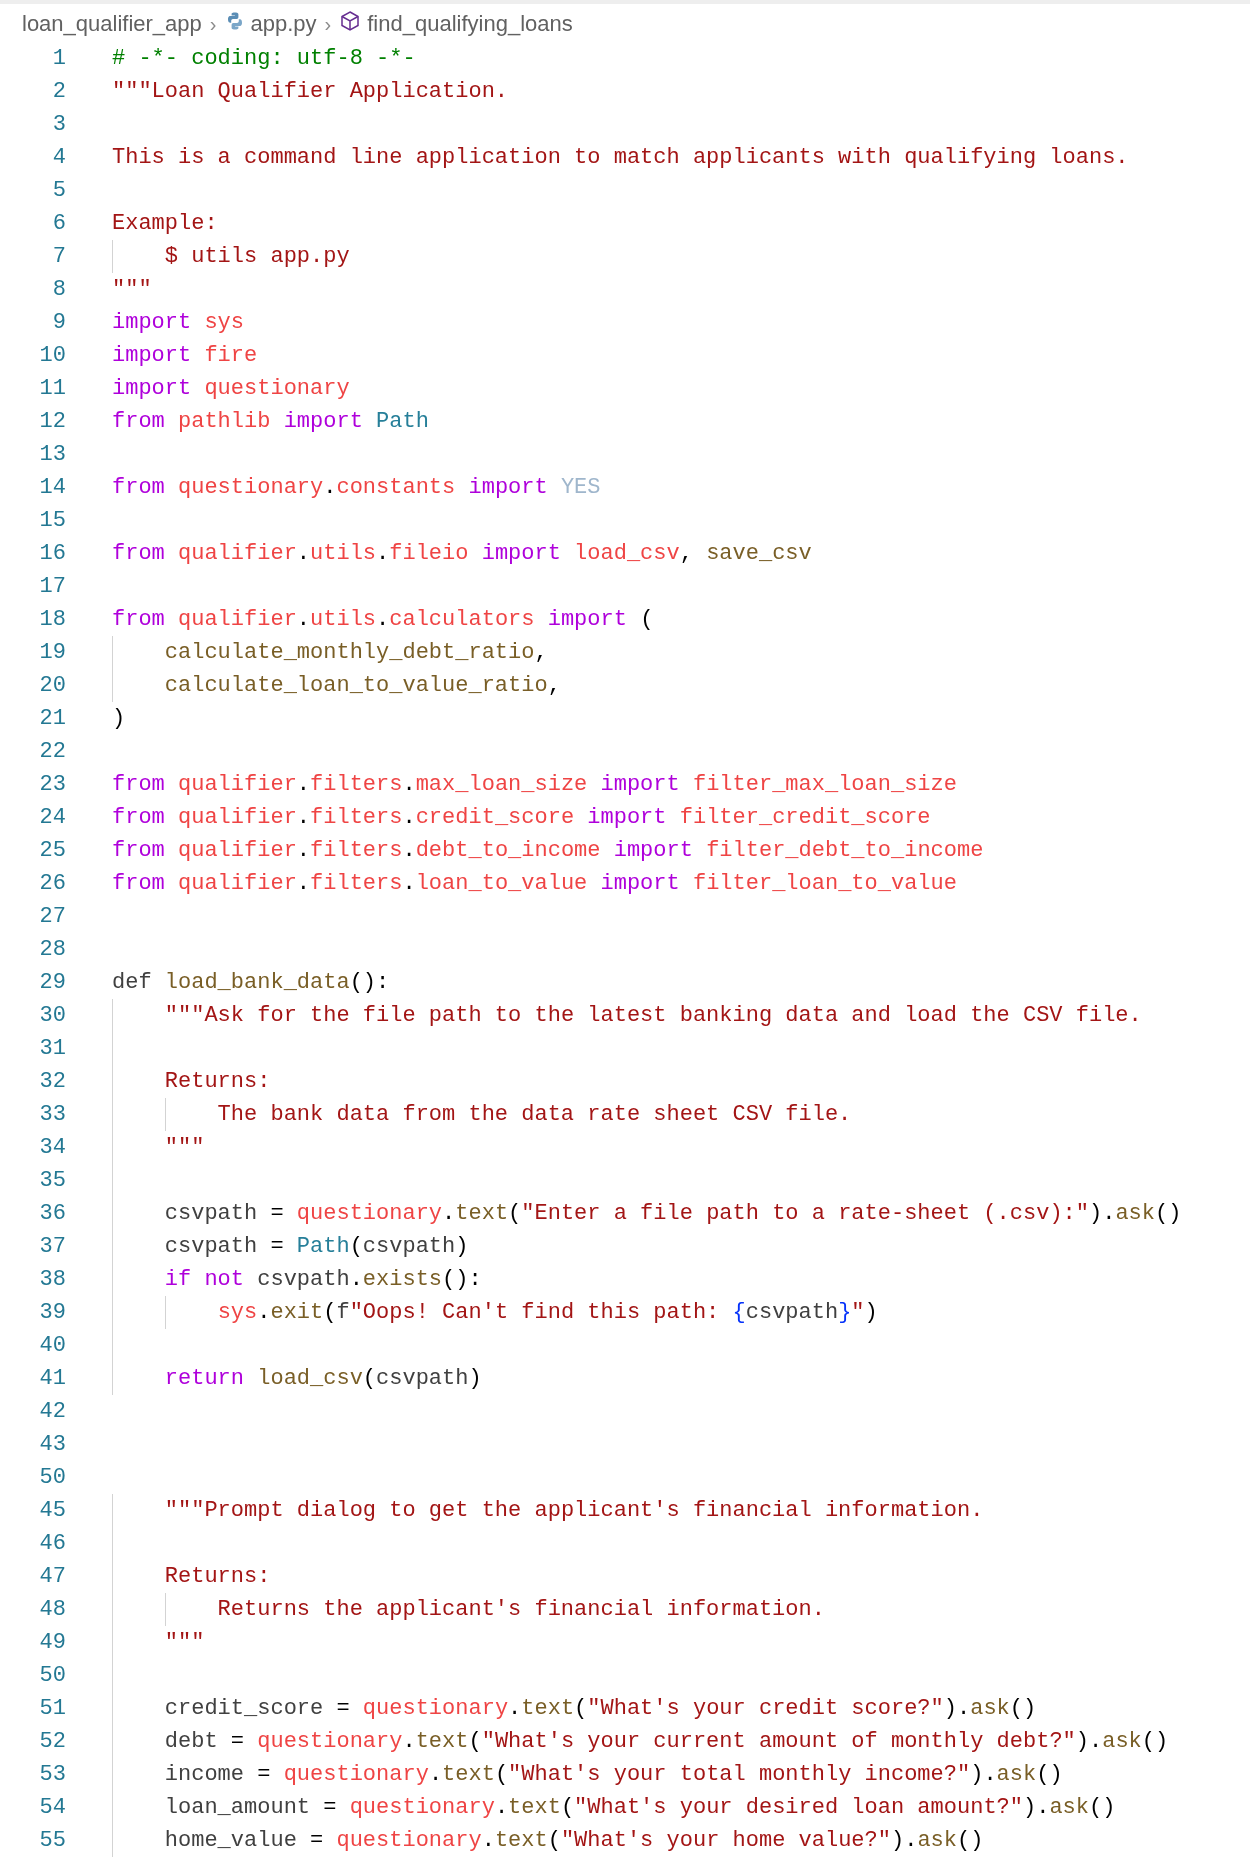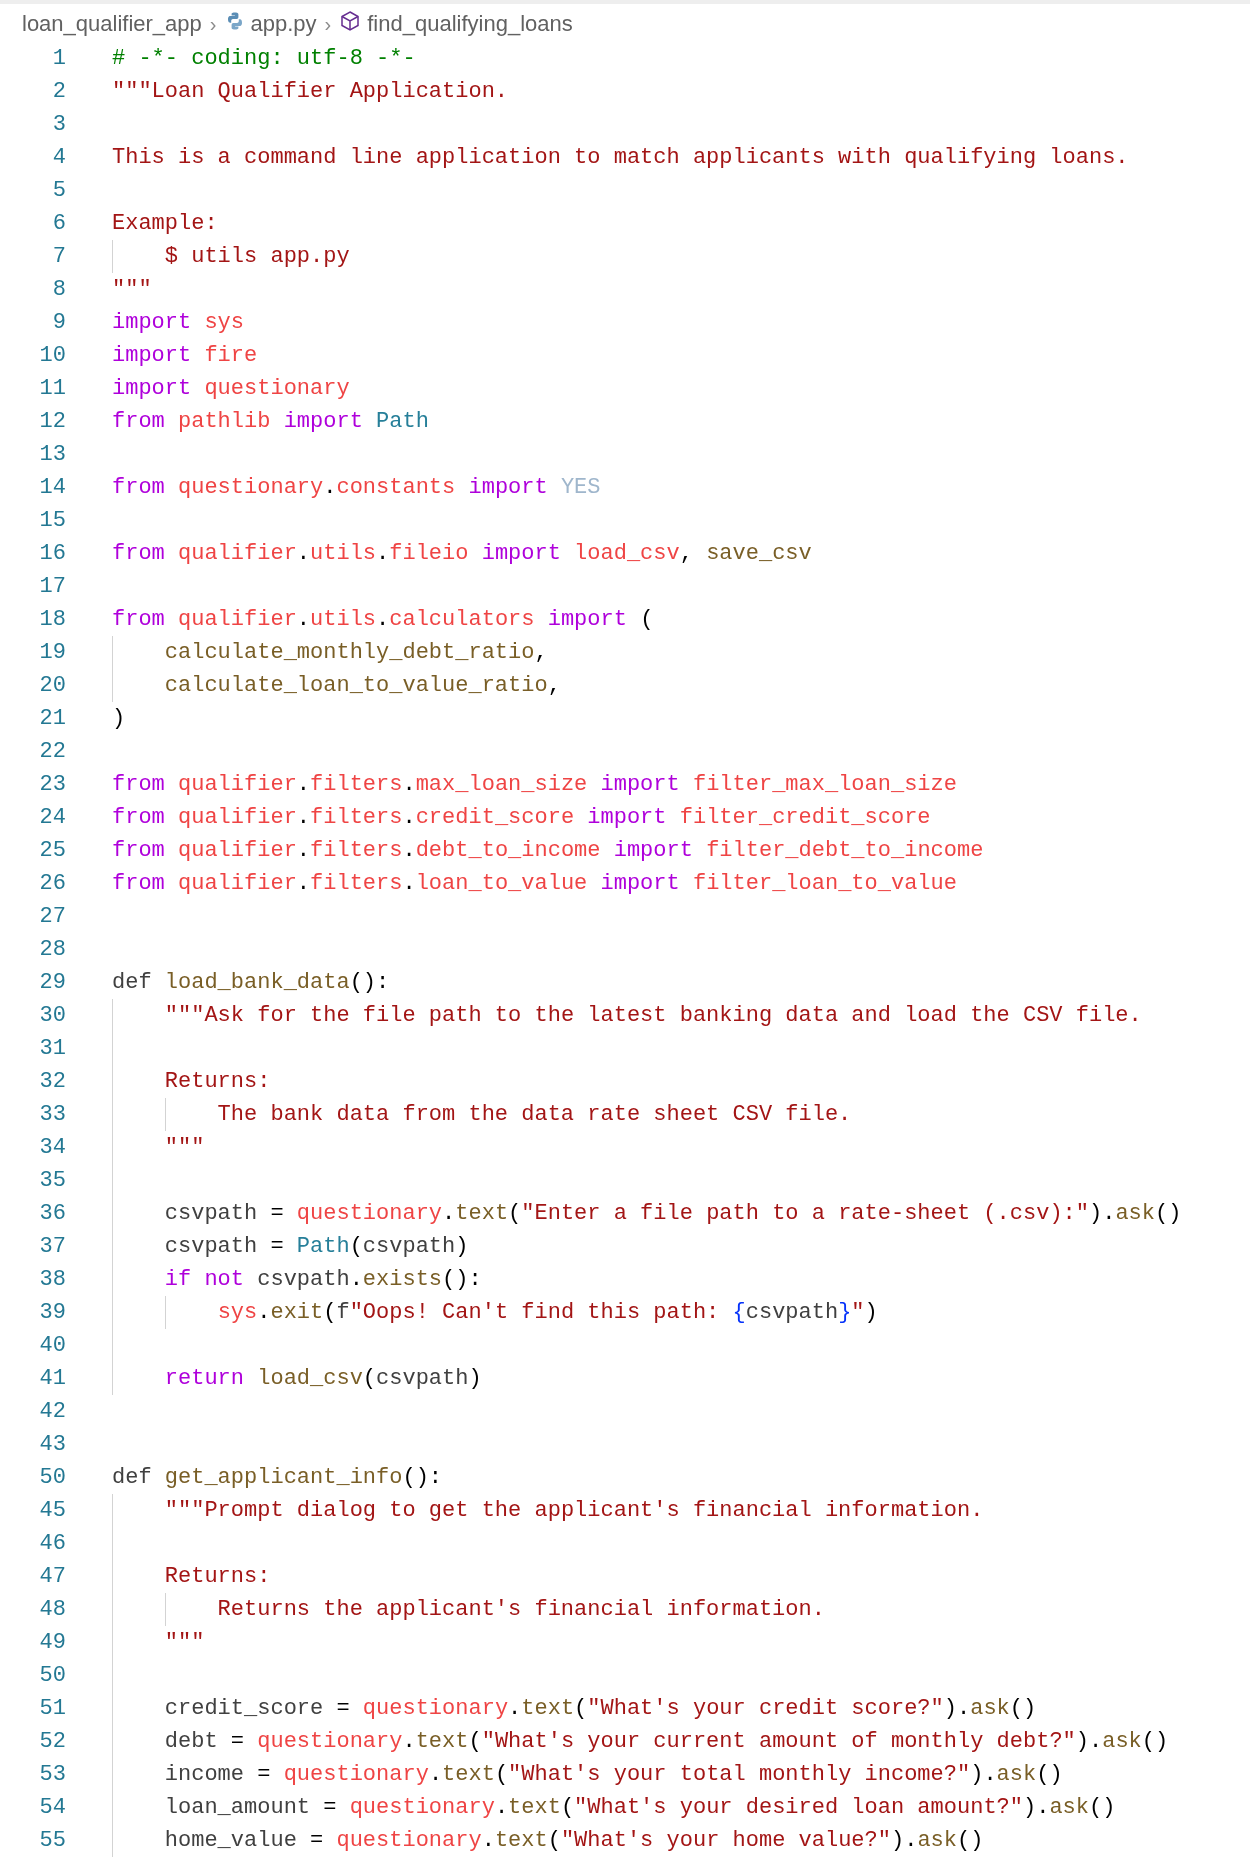--- a/index.html
+++ b/index.html
@@ -94,21 +94,21 @@
     <div class="line"><span class="ln">34</span><span class="guide" style="left: 112px;"></span><span class="code"><span class="str">    """</span></span></div>
     <div class="line"><span class="ln">35</span><span class="guide" style="left: 112px;"></span><span class="code"></span></div>
     <div class="line"><span class="ln">36</span><span class="guide" style="left: 112px;"></span><span class="code"><span class="plain"> </span><span class="plain"> </span><span class="plain"> </span><span class="plain"> </span><span class="var">csvpath</span><span class="plain"> </span><span class="plain">=</span><span class="plain"> </span><span class="mod2">questionary</span><span class="plain">.</span><span class="fn">text</span><span class="plain">(</span><span class="str">"Enter a file path to a rate-sheet (.csv):"</span><span class="plain">)</span><span class="plain">.</span><span class="fn">ask</span><span class="plain">(</span><span class="plain">)</span></span></div>
     <div class="line"><span class="ln">37</span><span class="guide" style="left: 112px;"></span><span class="code"><span class="plain"> </span><span class="plain"> </span><span class="plain"> </span><span class="plain"> </span><span class="var">csvpath</span><span class="plain"> </span><span class="plain">=</span><span class="plain"> </span><span class="cls">Path</span><span class="plain">(</span><span class="var">csvpath</span><span class="plain">)</span></span></div>
     <div class="line"><span class="ln">38</span><span class="guide" style="left: 112px;"></span><span class="code"><span class="plain"> </span><span class="plain"> </span><span class="plain"> </span><span class="plain"> </span><span class="kw">if</span><span class="plain"> </span><span class="kw">not</span><span class="plain"> </span><span class="var">csvpath</span><span class="plain">.</span><span class="fn">exists</span><span class="plain">(</span><span class="plain">)</span><span class="plain">:</span></span></div>
     <div class="line"><span class="ln">39</span><span class="guide" style="left: 112px;"></span><span class="guide" style="left: 164.8px;"></span><span class="code"><span class="plain"> </span><span class="plain"> </span><span class="plain"> </span><span class="plain"> </span><span class="plain"> </span><span class="plain"> </span><span class="plain"> </span><span class="plain"> </span><span class="mod2">sys</span><span class="plain">.</span><span class="fn">exit</span><span class="plain">(</span><span class="kwb">f</span><span class="str">"Oops! Can't find this path: </span><span class="brace">{</span><span class="var">csvpath</span><span class="brace">}</span><span class="str">"</span><span class="plain">)</span></span></div>
     <div class="line"><span class="ln">40</span><span class="guide" style="left: 112px;"></span><span class="code"></span></div>
     <div class="line"><span class="ln">41</span><span class="guide" style="left: 112px;"></span><span class="code"><span class="plain"> </span><span class="plain"> </span><span class="plain"> </span><span class="plain"> </span><span class="kw">return</span><span class="plain"> </span><span class="fn">load_csv</span><span class="plain">(</span><span class="var">csvpath</span><span class="plain">)</span></span></div>
     <div class="line"><span class="ln">42</span><span class="code"></span></div>
     <div class="line"><span class="ln">43</span><span class="code"></span></div>
-    <div class="line"><span class="ln">50</span><span class="code"><span class="kwb">def</span><span class="plain"> </span><span class="fn">get_applicant_info</span><span class="plain">(</span><span class="plain">)</span><span class="plain">:</span></span></div>
+    <div class="line"><span class="ln">50</span></div>
     <div class="line"><span class="ln">45</span><span class="guide" style="left: 112px;"></span><span class="code"><span class="plain"> </span><span class="plain"> </span><span class="plain"> </span><span class="plain"> </span><span class="str">"""Prompt dialog to get the applicant's financial information.</span></span></div>
     <div class="line"><span class="ln">46</span><span class="guide" style="left: 112px;"></span><span class="code"><span class="str"></span></span></div>
     <div class="line"><span class="ln">47</span><span class="guide" style="left: 112px;"></span><span class="code"><span class="str">    Returns:</span></span></div>
     <div class="line"><span class="ln">48</span><span class="guide" style="left: 112px;"></span><span class="guide" style="left: 164.8px;"></span><span class="code"><span class="str">        Returns the applicant's financial information.</span></span></div>
     <div class="line"><span class="ln">49</span><span class="guide" style="left: 112px;"></span><span class="code"><span class="str">    """</span></span></div>
     <div class="line"><span class="ln">50</span><span class="guide" style="left: 112px;"></span><span class="code"></span></div>
     <div class="line"><span class="ln">51</span><span class="guide" style="left: 112px;"></span><span class="code"><span class="plain"> </span><span class="plain"> </span><span class="plain"> </span><span class="plain"> </span><span class="var">credit_score</span><span class="plain"> </span><span class="plain">=</span><span class="plain"> </span><span class="mod2">questionary</span><span class="plain">.</span><span class="fn">text</span><span class="plain">(</span><span class="str">"What's your credit score?"</span><span class="plain">)</span><span class="plain">.</span><span class="fn">ask</span><span class="plain">(</span><span class="plain">)</span></span></div>
     <div class="line"><span class="ln">52</span><span class="guide" style="left: 112px;"></span><span class="code"><span class="plain"> </span><span class="plain"> </span><span class="plain"> </span><span class="plain"> </span><span class="var">debt</span><span class="plain"> </span><span class="plain">=</span><span class="plain"> </span><span class="mod2">questionary</span><span class="plain">.</span><span class="fn">text</span><span class="plain">(</span><span class="str">"What's your current amount of monthly debt?"</span><span class="plain">)</span><span class="plain">.</span><span class="fn">ask</span><span class="plain">(</span><span class="plain">)</span></span></div>
     <div class="line"><span class="ln">53</span><span class="guide" style="left: 112px;"></span><span class="code"><span class="plain"> </span><span class="plain"> </span><span class="plain"> </span><span class="plain"> </span><span class="var">income</span><span class="plain"> </span><span class="plain">=</span><span class="plain"> </span><span class="mod2">questionary</span><span class="plain">.</span><span class="fn">text</span><span class="plain">(</span><span class="str">"What's your total monthly income?"</span><span class="plain">)</span><span class="plain">.</span><span class="fn">ask</span><span class="plain">(</span><span class="plain">)</span></span></div>
     <div class="line"><span class="ln">54</span><span class="guide" style="left: 112px;"></span><span class="code"><span class="plain"> </span><span class="plain"> </span><span class="plain"> </span><span class="plain"> </span><span class="var">loan_amount</span><span class="plain"> </span><span class="plain">=</span><span class="plain"> </span><span class="mod2">questionary</span><span class="plain">.</span><span class="fn">text</span><span class="plain">(</span><span class="str">"What's your desired loan amount?"</span><span class="plain">)</span><span class="plain">.</span><span class="fn">ask</span><span class="plain">(</span><span class="plain">)</span></span></div>

